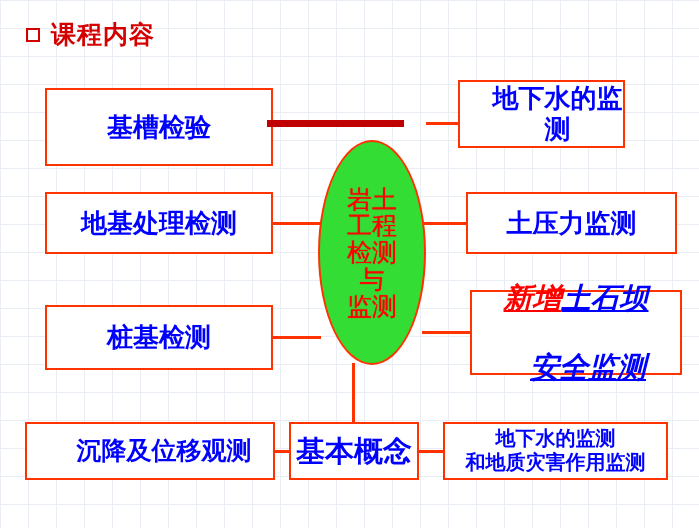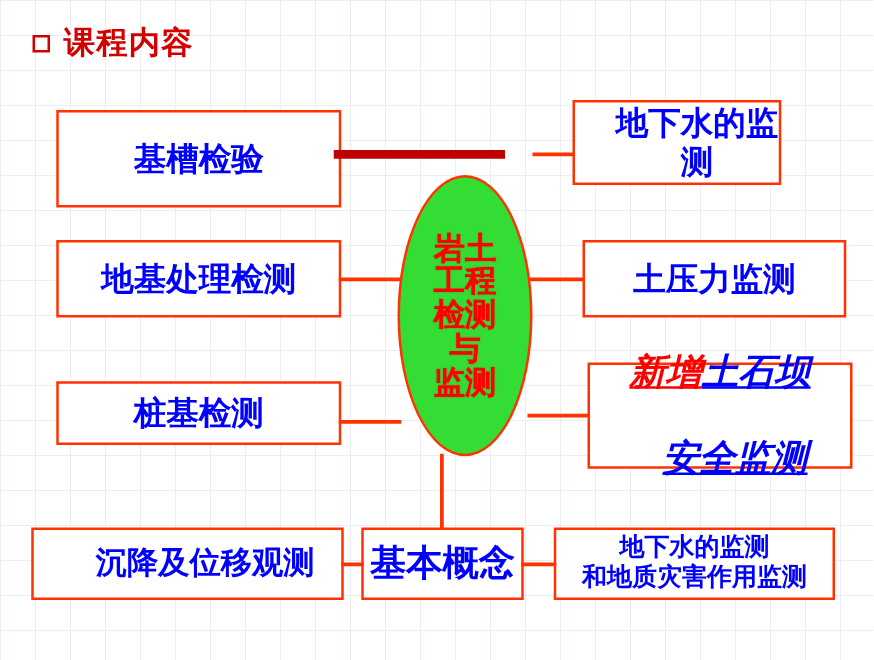--- a/index.html
+++ b/index.html
@@ -76,21 +76,21 @@
     border-radius: 50% / 50%;
     background: #33dd33;
     box-sizing: border-box;
     display: flex;
     align-items: center;
     justify-content: center;
     z-index: 4;
   }
   #center-node .label {
     color: #ff0000;
-    font-weight: bold;
+    font-weight: normal;
     font-size: 25px;
     line-height: 1.07;
     text-align: center;
     white-space: pre-line;
     text-shadow: 0 0 1px #ff0000;
   }
   
   .connector {
     position: absolute;
     background: #ff3300;
@@ -99,21 +99,21 @@
   .connector.thick {
     background: #c00000;
     height: 7px;
     z-index: 5;
   }
   
   #node-jicao      { left: 45px;  top: 88px;  width: 228px; height: 78px;  font-size: 26px; }
   #node-dixiashui  { left: 458px; top: 80px;  width: 167px; height: 68px;  font-size: 26px; padding-left: 32px; }
   #node-dijichuli  { left: 45px;  top: 192px; width: 228px; height: 62px;  font-size: 26px; }
   #node-tuyali     { left: 466px; top: 192px; width: 211px; height: 62px;  font-size: 26px; }
-  #node-zhuangji   { left: 45px;  top: 305px; width: 228px; height: 51px;  font-size: 26px; }
+  #node-zhuangji   { left: 45px;  top: 305px; width: 228px; height: 65px;  font-size: 26px; }
   #node-xinzeng    { left: 470px; top: 290px; width: 212px; height: 85px;  font-size: 29px; }
   #node-chenjiang  { left: 25px;  top: 422px; width: 250px; height: 58px;  font-size: 25px; padding-left: 28px; }
   #node-jiben      { left: 289px; top: 422px; width: 130px; height: 58px;  font-size: 29px; align-items: center; }
   #node-buliang    { left: 443px; top: 422px; width: 225px; height: 58px;  font-size: 20px; }
 
   
   #node-xinzeng .label {
     font-style: italic;
   }
   #node-xinzeng .line1 { display: block; white-space: nowrap; }

